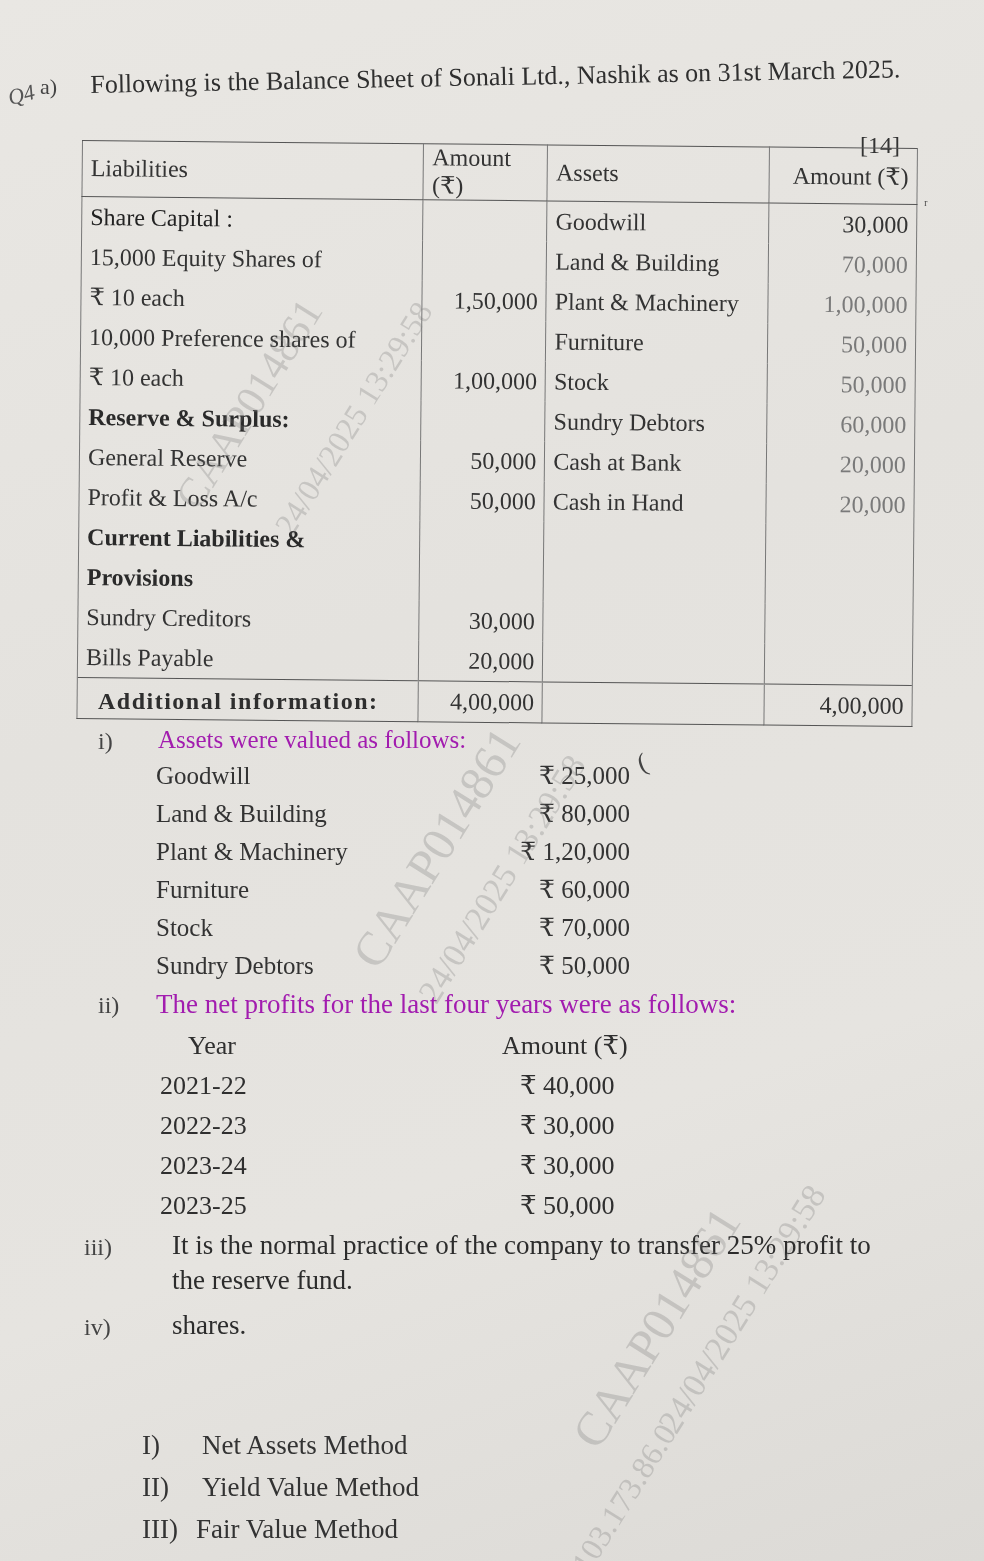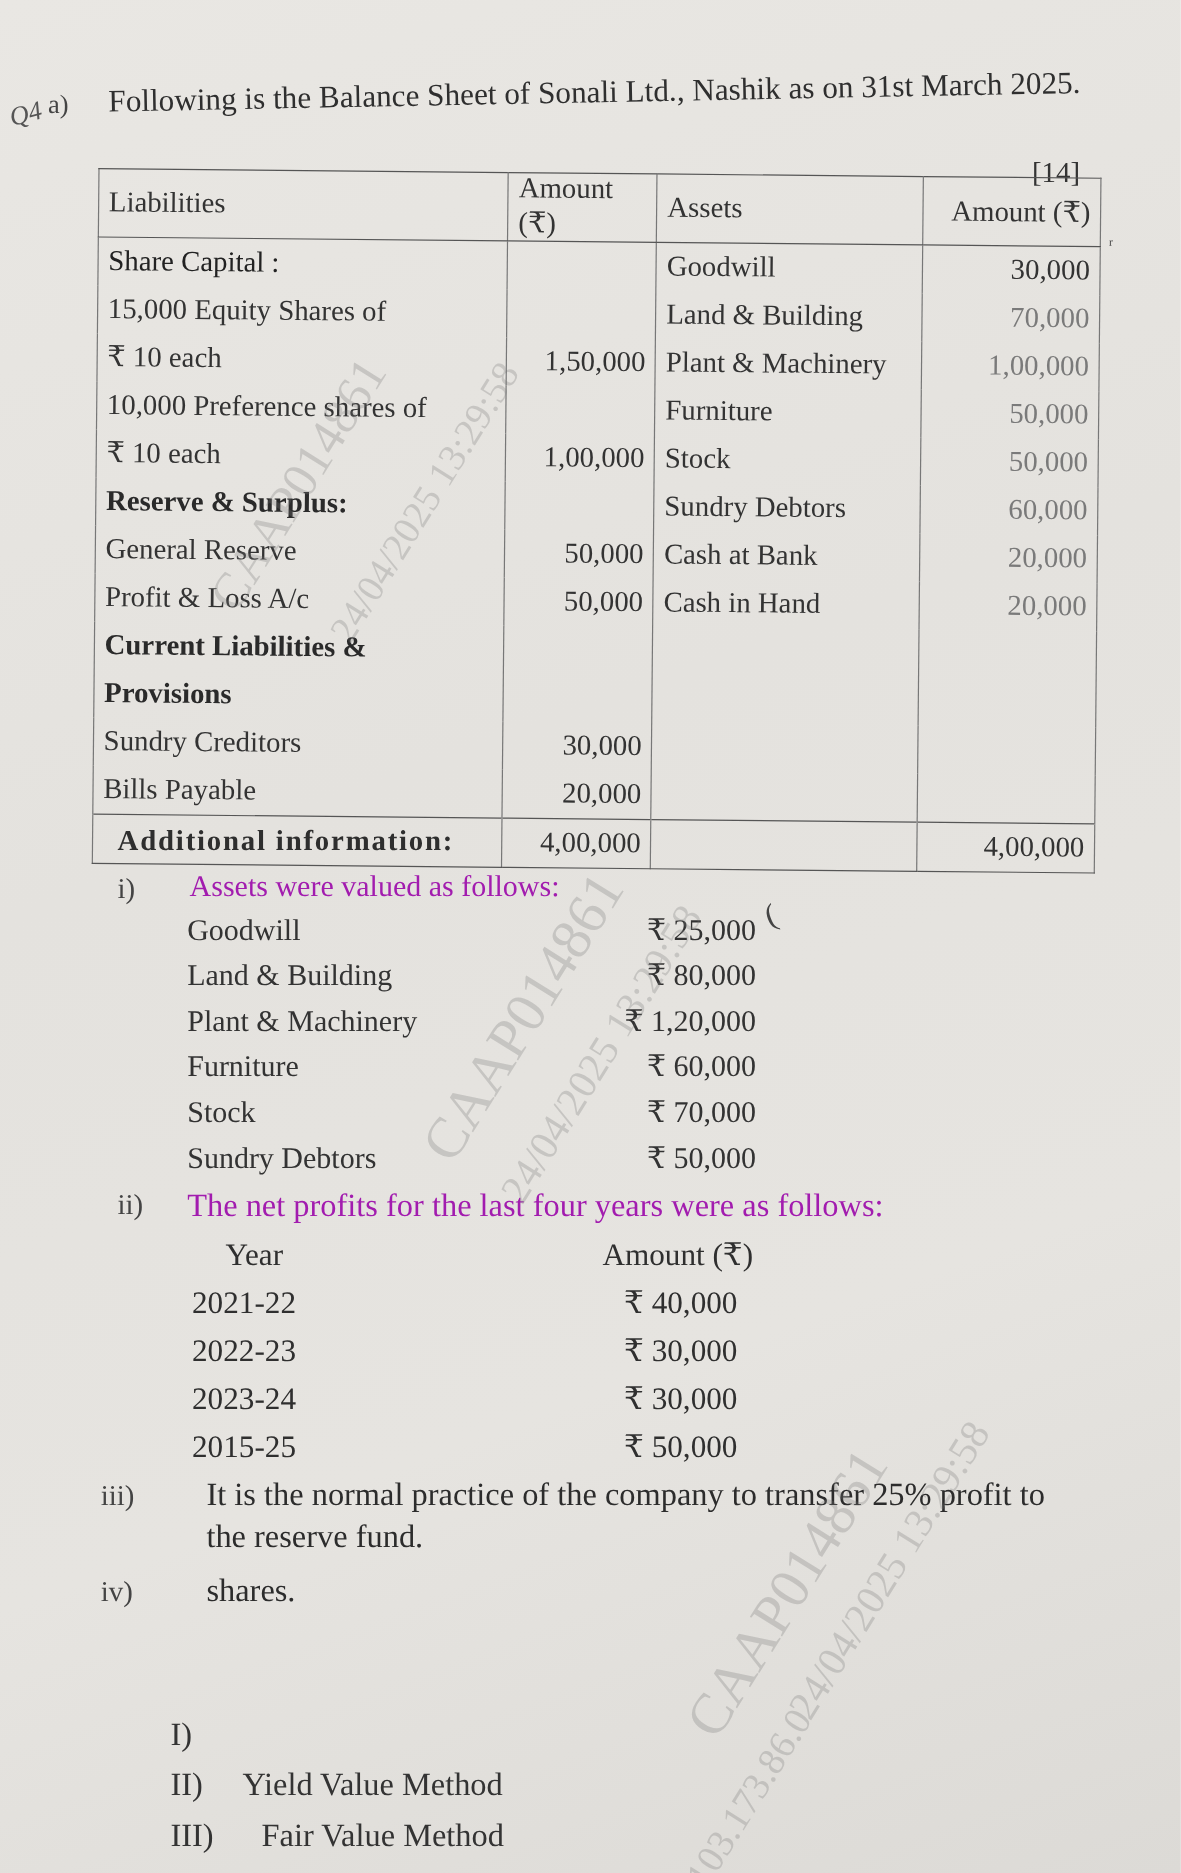--- a/index.html
+++ b/index.html
@@ -199,44 +199,45 @@
     </div>
     <div class="row">
       <span class="lbl">2022-23</span>
       <span class="val" style="left:360px;">₹ 30,000</span>
     </div>
     <div class="row">
       <span class="lbl">2023-24</span>
       <span class="val" style="left:360px;">₹ 30,000</span>
     </div>
     <div class="row">
-      <span class="lbl">2015-25</span>
+      <span class="lbl">2023-25</span>
       <span class="val" style="left:360px;">₹ 50,000</span>
     </div>
   </div>
 
   <div class="item-num" style="left:84px; top:1234px;">iii)</div>
   <div class="para" style="left:146px; top:1228px; width:820px;">
     <div>It is the normal practice of the company to transfer 25% profit to</div>
     <div>the reserve fund.</div>
   </div>
 
   <div class="item-num" style="left:84px; top:1314px;">iv)</div>
   <div class="para" style="left:146px; top:1308px; width:820px;">
     <div>shares.</div>
   </div>
 
 
   <div class="method" style="left:142px; top:1430px;">I)</div>
+  <div class="method" style="left:202px; top:1430px;">Net Assets Method</div>
 
   <div class="method" style="left:142px; top:1472px;">II)</div>
   <div class="method" style="left:202px; top:1472px;">Yield Value Method</div>
 
   <div class="method" style="left:142px; top:1514px;">III)</div>
-  <div class="method" style="left:218px; top:1514px;">Fair Value Method</div>
+  <div class="method" style="left:196px; top:1514px;">Fair Value Method</div>
 
   <div class="watermark" style="left:130px; top:380px; font-size:42px; transform:rotate(-58deg);">CAAP014861</div>
   <div class="watermark" style="left:220px; top:400px; font-size:32px; transform:rotate(-58deg);">24/04/2025 13:29:58</div>
   <div class="watermark" style="left:300px; top:820px; font-size:48px; transform:rotate(-58deg);">CAAP014861</div>
   <div class="watermark" style="left:360px; top:860px; font-size:34px; transform:rotate(-58deg);">24/04/2025 13:29:58</div>
   <div class="watermark" style="left:520px; top:1300px; font-size:48px; transform:rotate(-58deg);">CAAP014861</div>
   <div class="watermark" style="left:600px; top:1290px; font-size:34px; transform:rotate(-58deg);">24/04/2025 13:29:58</div>
   <div class="watermark" style="left:540px; top:1480px; font-size:32px; transform:rotate(-58deg);">103.173.86.0</div>
 </div>
 

